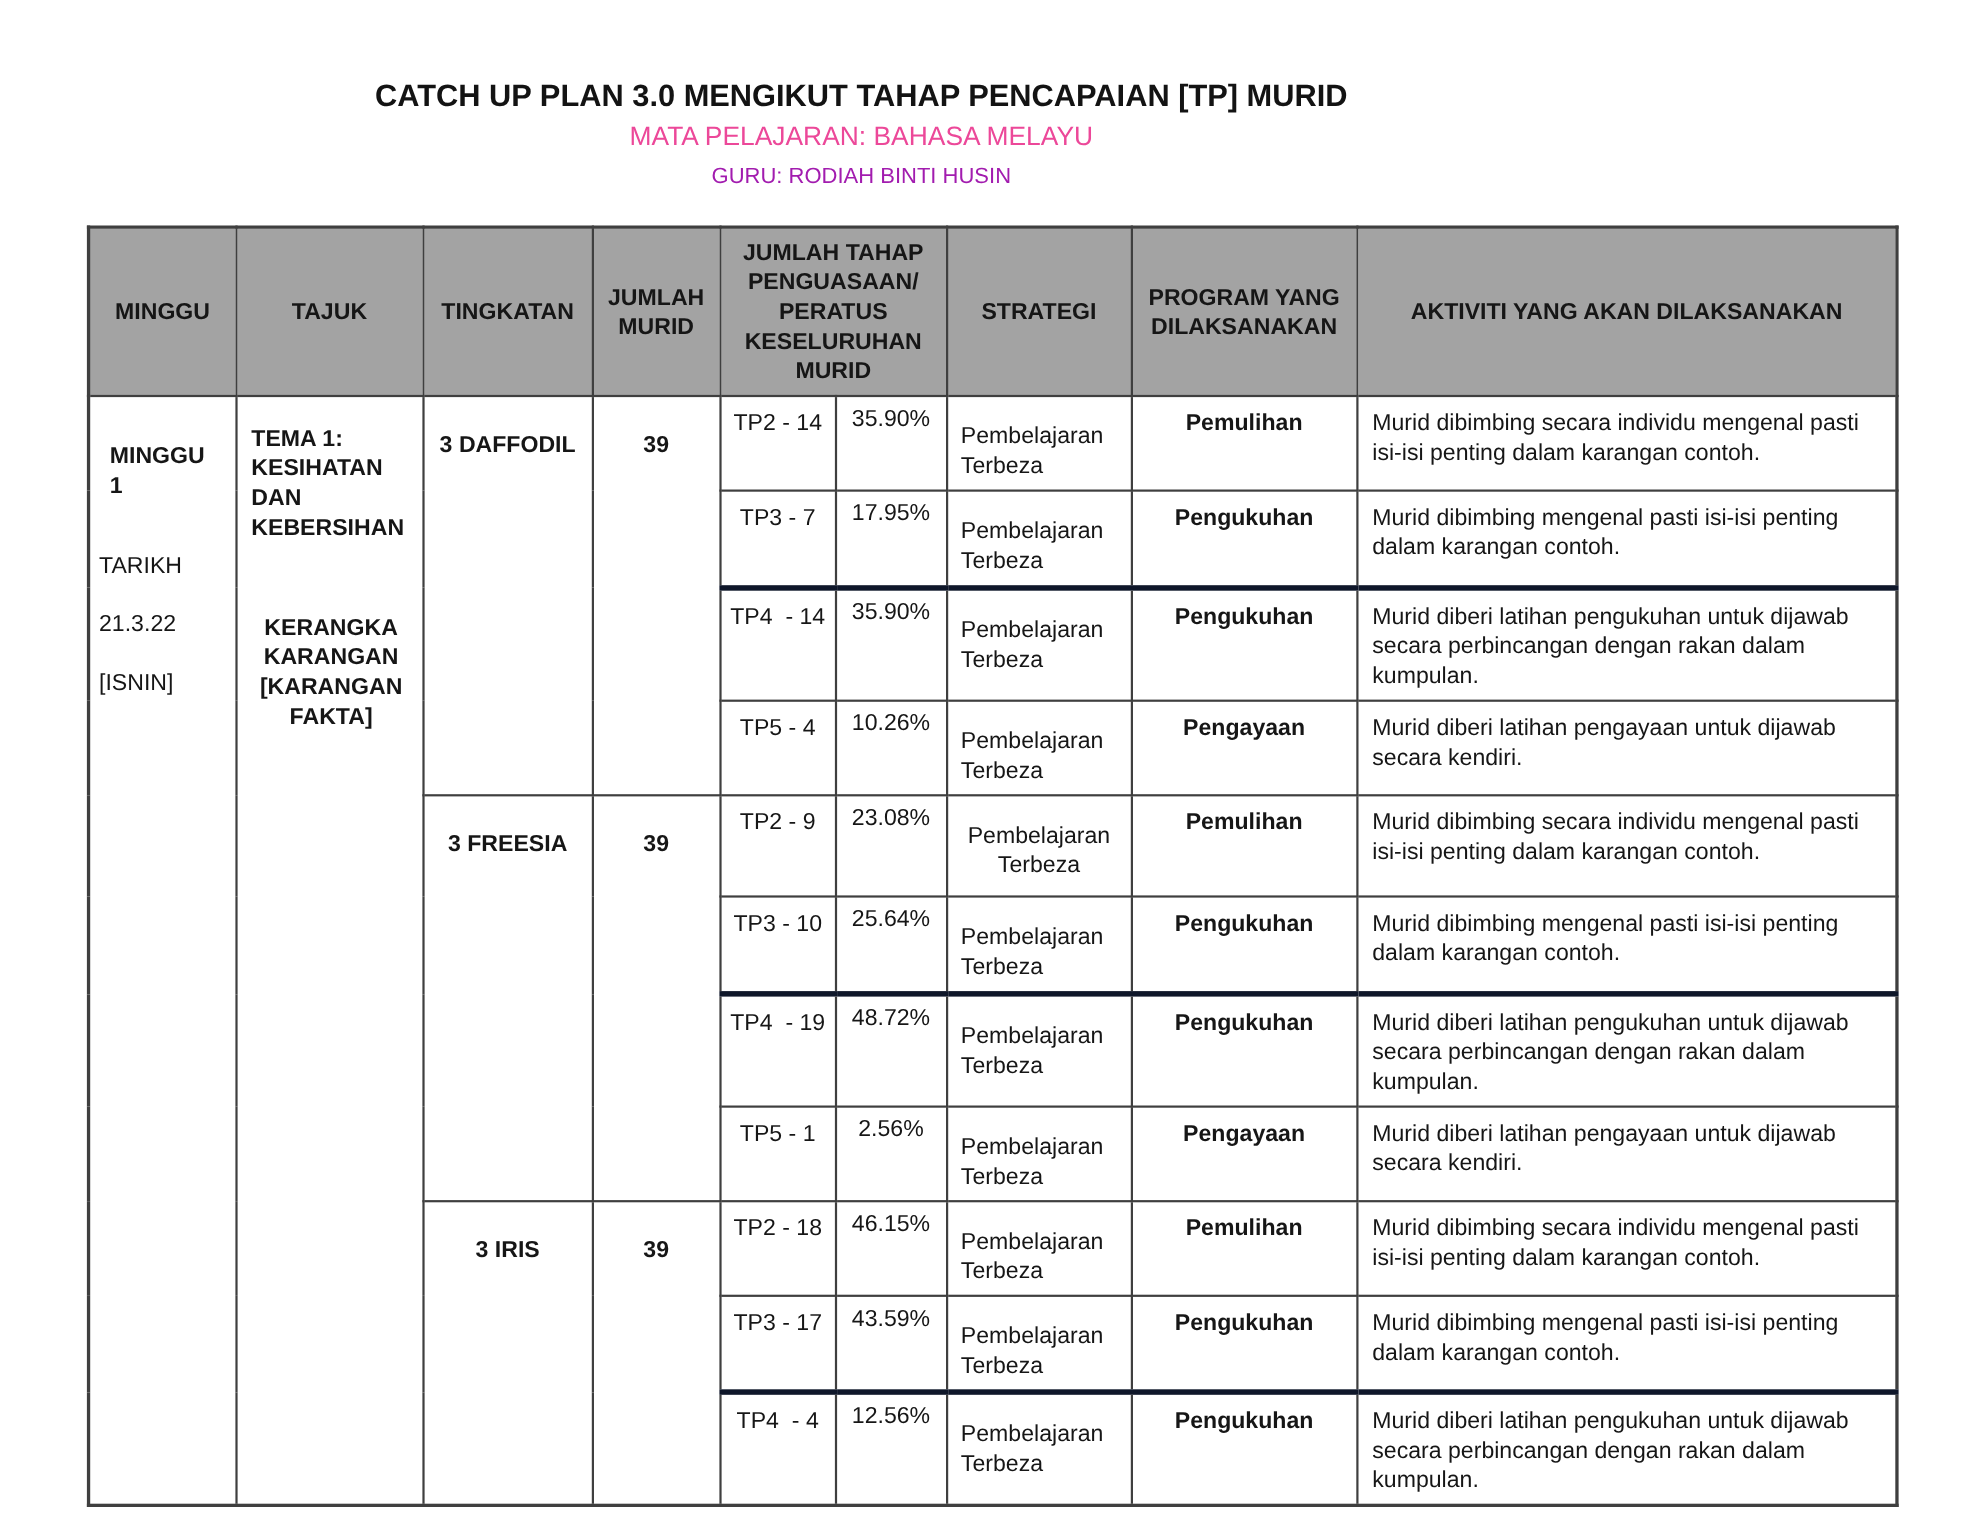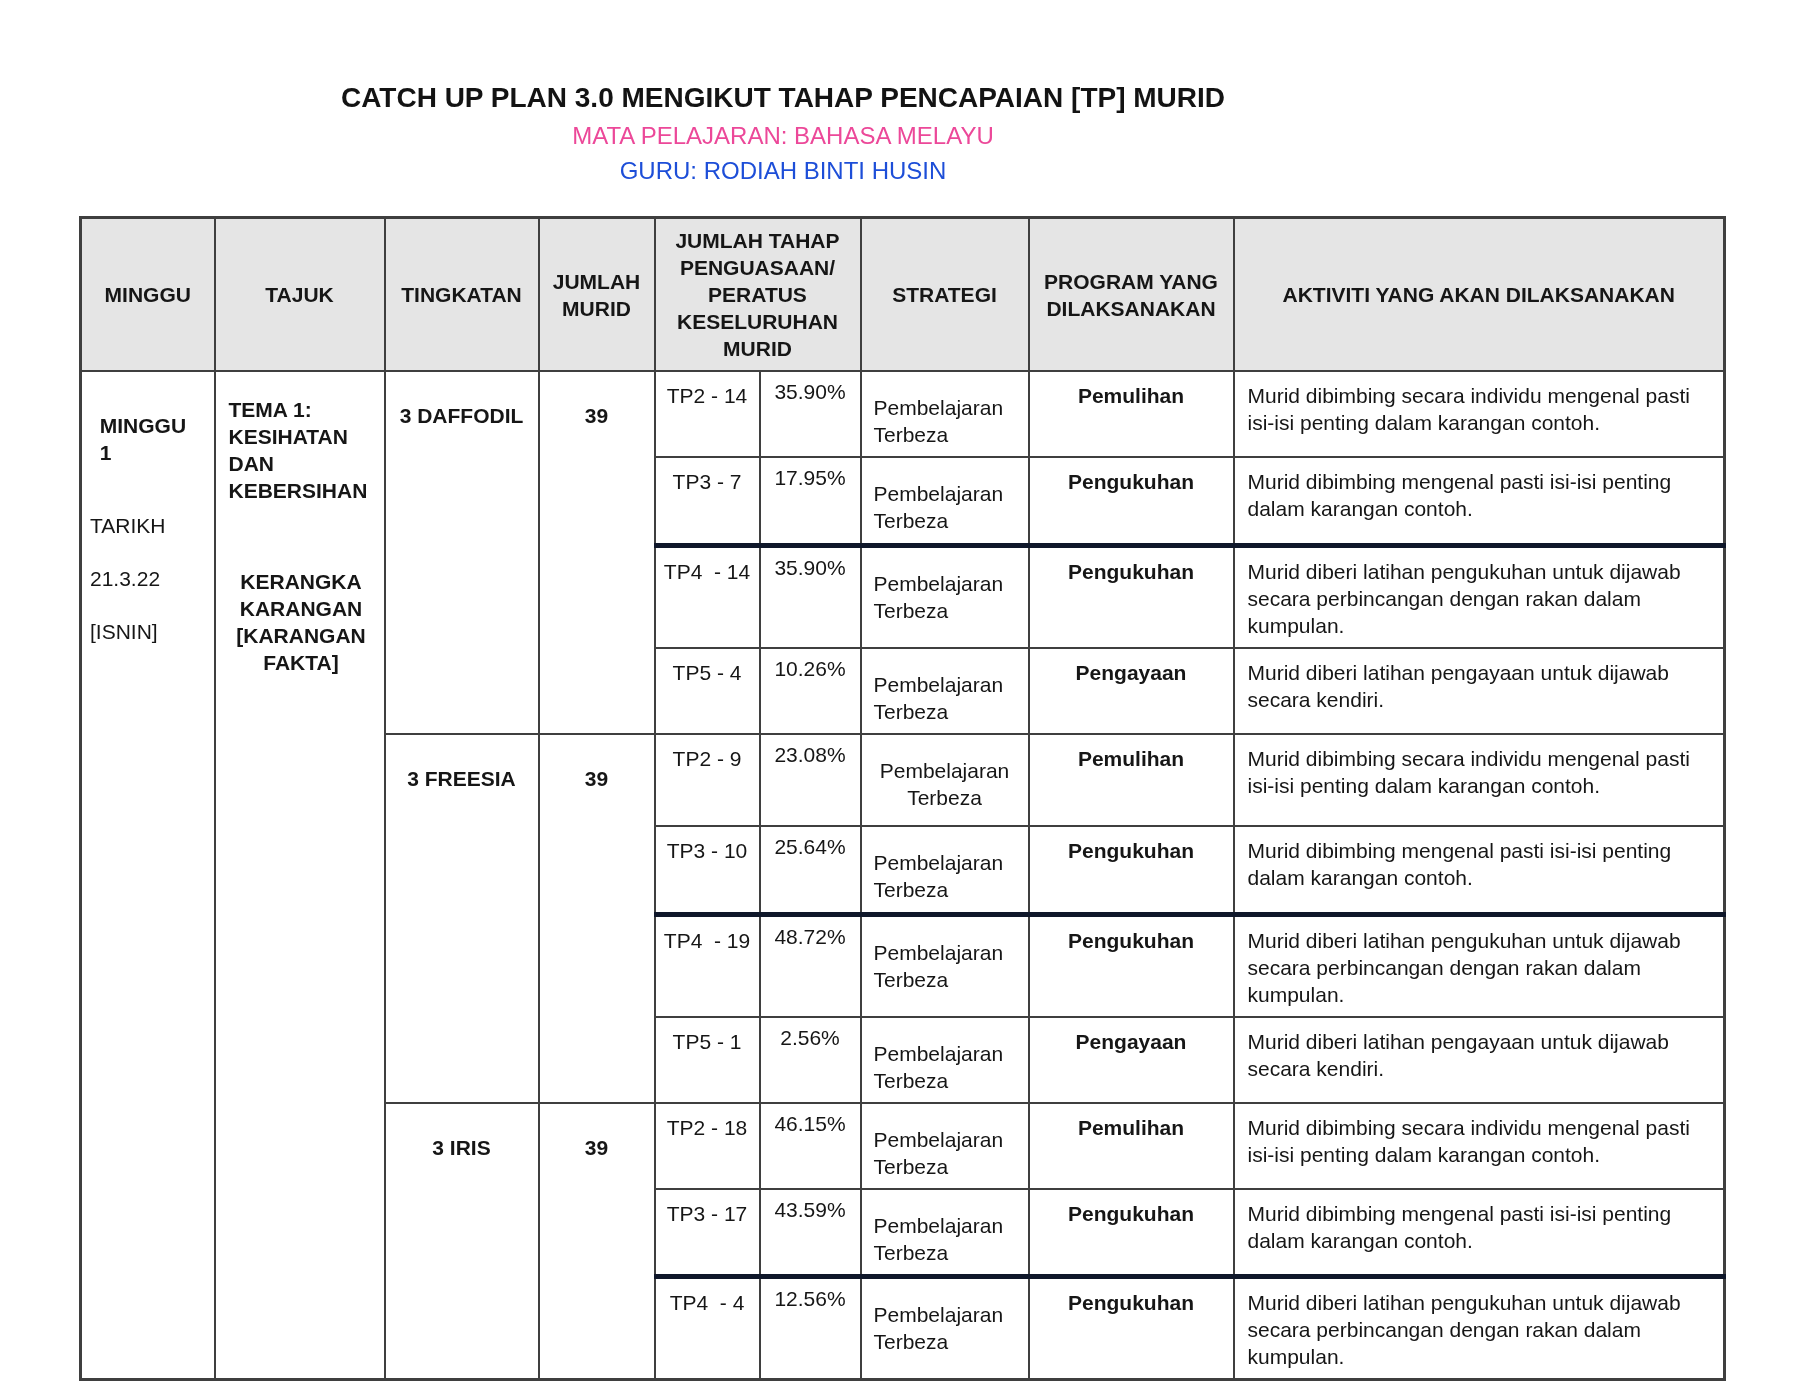--- a/index.html
+++ b/index.html
@@ -4,40 +4,40 @@
 <style>
   html,body { margin:0; padding:0; background:#ffffff; }
   .page {
     position:relative;
     width:1800px; height:1391px;
     background:#ffffff;
     font-family:"Liberation Sans", sans-serif;
     color:#161616;
     overflow:hidden;
   }
-  .headings { padding-top:70px; margin-left:72px; width:1422px; text-align:center;margin-top:11px; }
+  .headings { padding-top:70px; margin-left:72px; width:1422px; text-align:center; }
   .doc-title { font-size:28px; font-weight:bold; color:#131313; line-height:34px; }
   .doc-subtitle { font-size:24px; color:#ec4899; line-height:30px; margin-top:6px; }
-  .doc-teacher { font-size:24px; color:#1d4ed8; line-height:30px; margin-top:5px; }
+  .doc-teacher { font-size:20px; color:#a21caf; line-height:30px; margin-top:5px; }
 
   table.plan {
     margin:30px 0 0 79px;
     width:1644px;
     border-collapse:collapse;
     table-layout:fixed;
     border:3px solid #3f3f3f;
   }
   .plan th, .plan td {
     border:2px solid #3f3f3f;
     font-size:21px;
     line-height:27px;
     overflow:hidden;
   }
   .plan th {
-    background:#e5e5e5;
+    background:#a3a3a3;
     font-weight:bold;
     text-align:center;
     vertical-align:middle;
     padding:8px 6px;
   }
   .plan td { vertical-align:top; padding:8px 8px; }
   tr.thick > td { border-top:5px solid #0f172a; }
 
   td.minggu { text-align:left; padding-top:40px; }
   .week { font-weight:bold; width:96px; margin:0 auto; }

